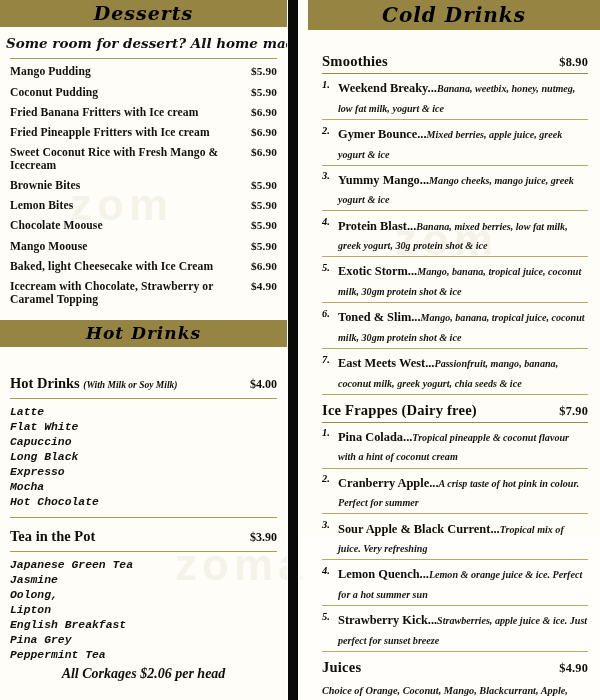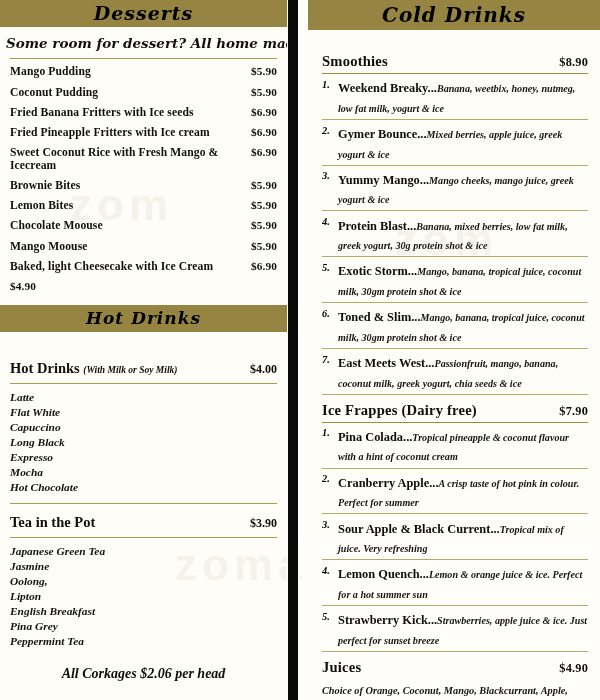--- a/index.html
+++ b/index.html
@@ -54,21 +54,21 @@
     display:flex; align-items:baseline; justify-content:space-between;
     font-size:14.5px; font-weight:700; color:#100e0a;
     padding:4px 0 3px 0;
   }
   .sec-head .sub { font-size:9.5px; font-style:italic; font-weight:700; }
   .sec-head .pr { font-size:12px; font-weight:700; }
 
   .plain-list { padding:3px 0 4px 0; }
   .plain-list li {
     list-style:none; font-style:italic; font-weight:600;
-    font-size:11.4px; line-height:1.32; color:#14120d;
+    font-size:11.4px; line-height:1.32; color:#14120d;font-family:Liberation Mono, monospace;
   }
 
   .footer-note {
     position:absolute; bottom:18px; left:0; width:100%;
     text-align:center; font-style:italic; font-weight:700;
     font-size:14px; color:#100e0a;
     font-family:"Liberation Serif", serif;
   }
 
   
@@ -112,21 +112,21 @@
     <div class="pad" id="dessert-list">
         <div class="row">
           <span class="nm">Mango Pudding</span>
           <span class="pr">$5.90</span>
         </div>
         <div class="row">
           <span class="nm">Coconut Pudding</span>
           <span class="pr">$5.90</span>
         </div>
         <div class="row">
-          <span class="nm">Fried Banana Fritters with Ice seeds</span>
+          <span class="nm">Fried Banana Fritters with Ice cream</span>
           <span class="pr">$6.90</span>
         </div>
         <div class="row">
           <span class="nm">Fried Pineapple Fritters with Ice cream</span>
           <span class="pr">$6.90</span>
         </div>
         <div class="row">
           <span class="nm">Sweet Coconut Rice with Fresh Mango &amp; Icecream</span>
           <span class="pr">$6.90</span>
         </div>
@@ -144,20 +144,21 @@
         </div>
         <div class="row">
           <span class="nm">Mango Moouse</span>
           <span class="pr">$5.90</span>
         </div>
         <div class="row">
           <span class="nm">Baked, light Cheesecake with Ice Cream</span>
           <span class="pr">$6.90</span>
         </div>
         <div class="row">
+          <span class="nm">Icecream with Chocolate, Strawberry or Caramel Topping</span>
           <span class="pr">$4.90</span>
         </div>
       </div>
 
     <div class="banner banner-hot" style="margin-top:10px;">Hot Drinks</div>
 
     <div class="pad" style="padding-top:24px;">
       <div class="sec-head">
         <div>
           <span>Hot Drinks</span>

